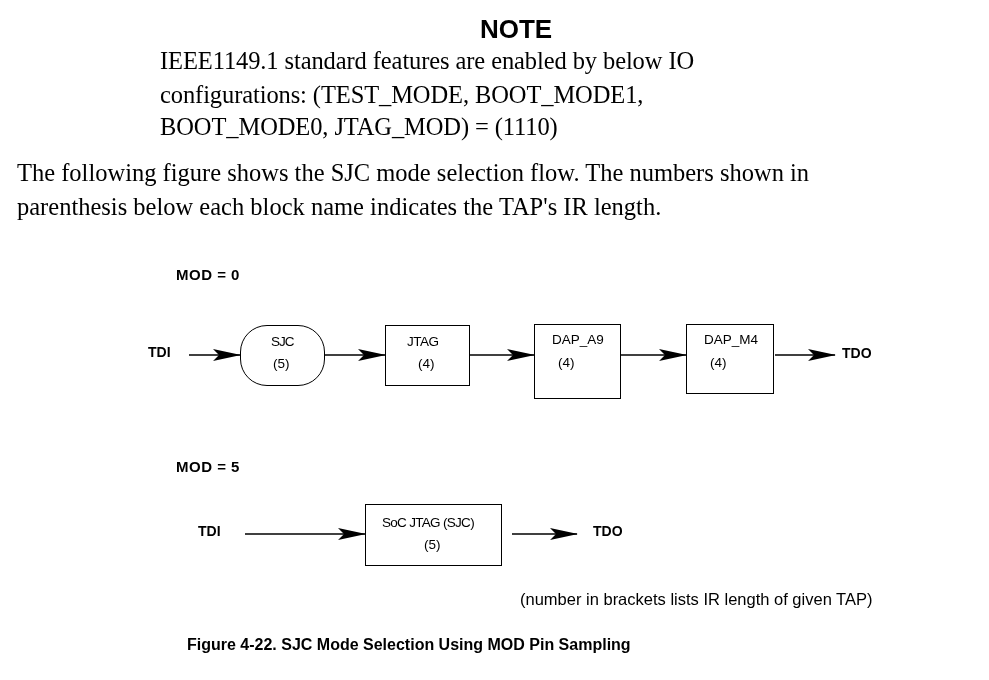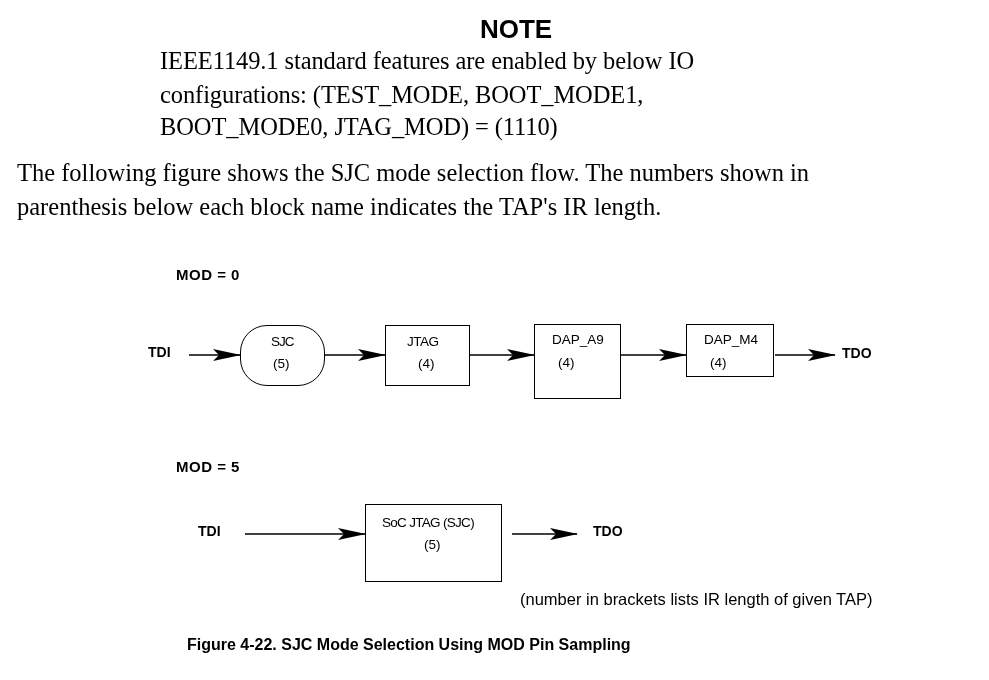--- a/index.html
+++ b/index.html
@@ -62,28 +62,28 @@
   <span class="box-ir sans" style="left:32px; top:30px;">(5)</span>
 </div>
 <div class="box" style="left:385px; top:325px; width:85px; height:61px;">
   <span class="box-name sans" style="left:21px; top:8px; letter-spacing:-0.5px;">JTAG</span>
   <span class="box-ir sans" style="left:32px; top:30px;">(4)</span>
 </div>
 <div class="box" style="left:534px; top:324px; width:87px; height:75px;">
   <span class="box-name sans" style="left:17px; top:7px;">DAP_A9</span>
   <span class="box-ir sans" style="left:23px; top:30px;">(4)</span>
 </div>
-<div class="box" style="left:686px; top:324px; width:88px; height:53px;">
+<div class="box" style="left:686px; top:324px; width:88px; height:70px;">
   <span class="box-name sans" style="left:17px; top:7px;">DAP_M4</span>
   <span class="box-ir sans" style="left:23px; top:30px;">(4)</span>
 </div>
 <div class="abs sans pin" style="left:842px; top:345px;">TDO</div>
 
 <div id="mod1-label" class="abs sans mod-label">MOD = 5</div>
 <div class="abs sans pin" style="left:198px; top:523px;">TDI</div>
-<div class="box" style="left:365px; top:504px; width:137px; height:78px;text-align:center;">
+<div class="box" style="left:365px; top:504px; width:137px; height:62px;text-align:center;">
   <span class="box-name sans" style="left:16px; top:10px; letter-spacing:-0.7px;">SoC JTAG (SJC)</span>
   <span class="box-ir sans" style="left:58px; top:32px;">(5)</span>
 </div>
 <div class="abs sans pin" style="left:593px; top:523px;">TDO</div>
 
 <div id="legend-note" class="abs sans">(number in brackets lists IR length of given TAP)</div>
 <div id="figure-caption" class="abs sans">Figure 4-22. SJC Mode Selection Using MOD Pin Sampling</div>
 
 </body></html>

